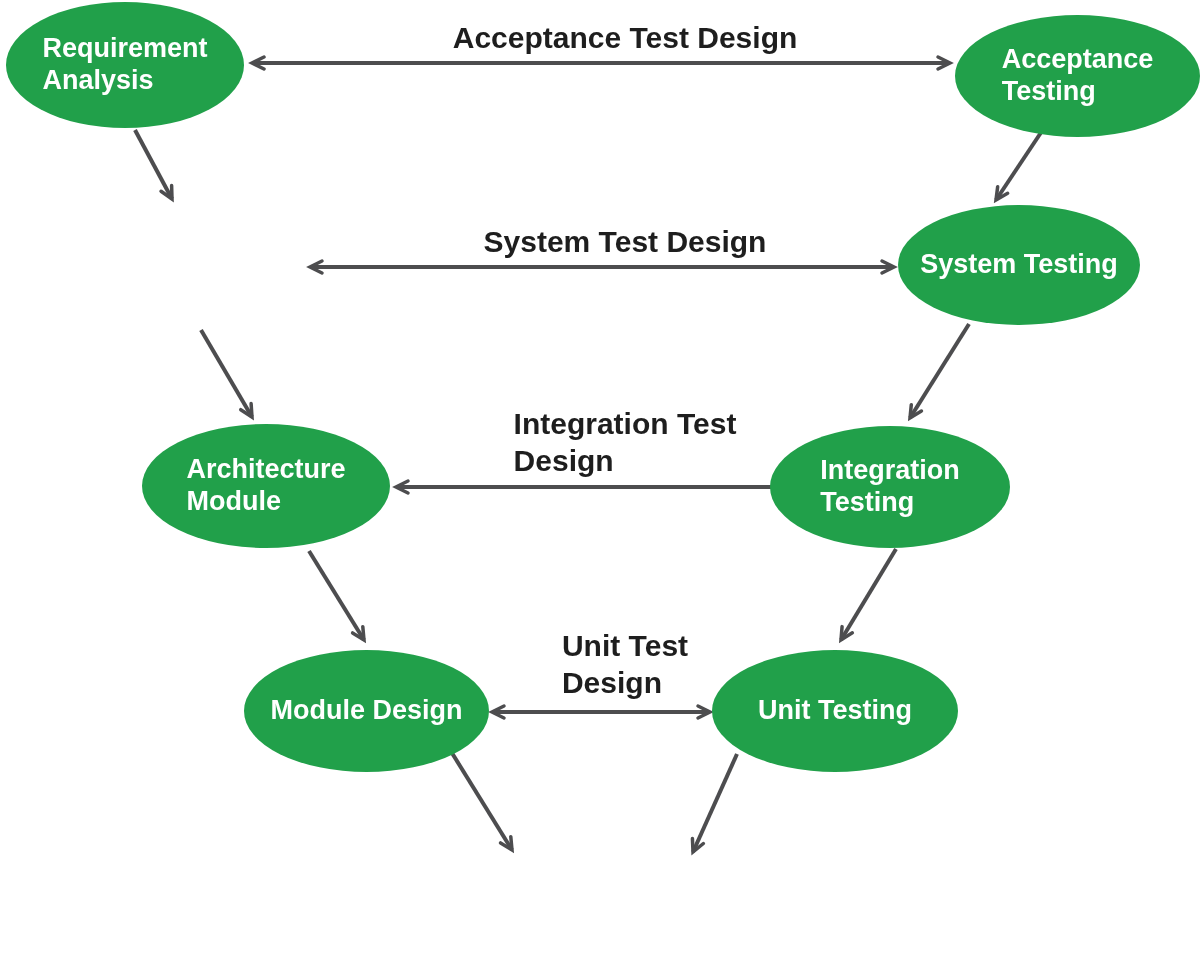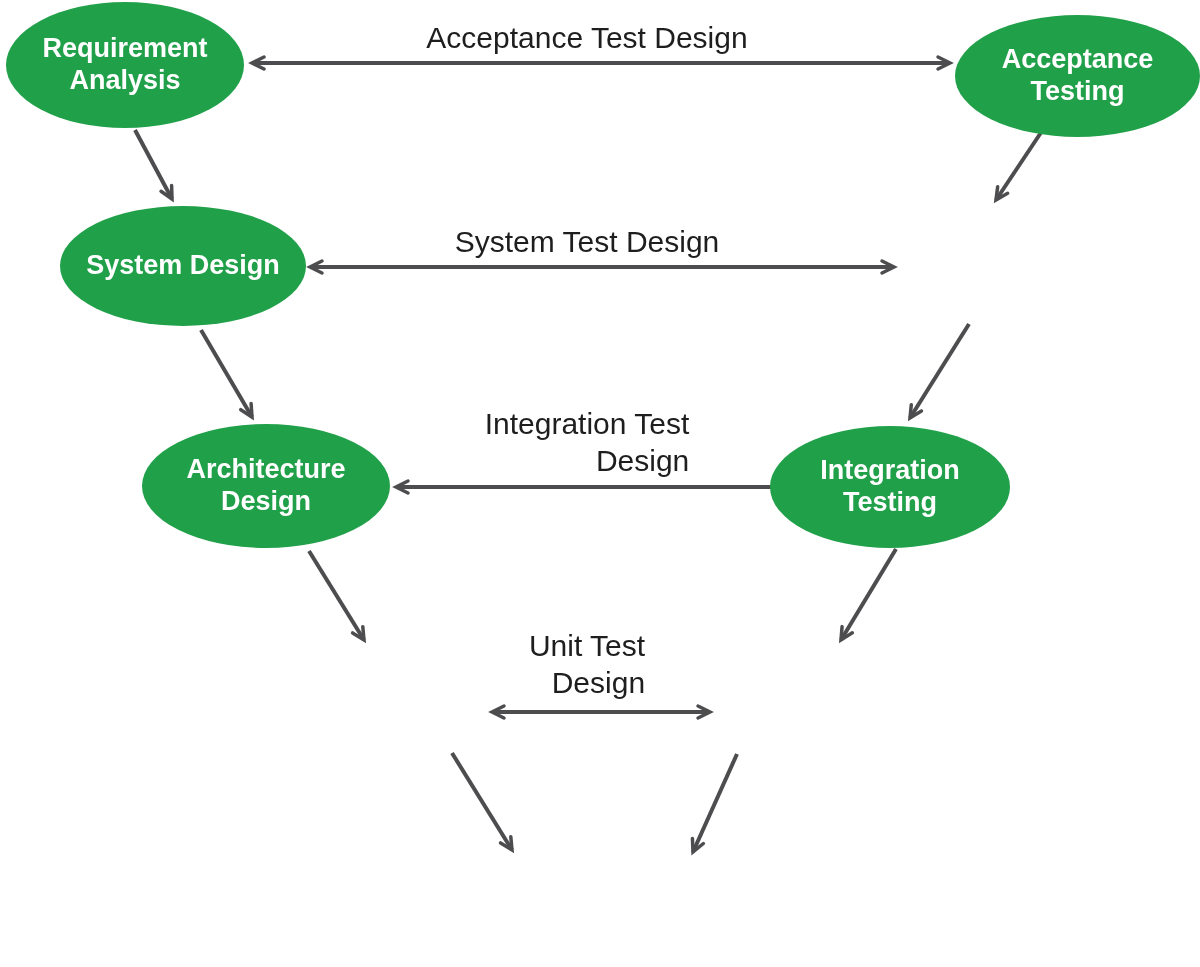--- a/index.html
+++ b/index.html
@@ -20,27 +20,27 @@
   .arrows{position:absolute;left:0;top:0;width:1200px;height:967px;}
   .arrows line{stroke:var(--arrow);stroke-width:4;}
   .arrows marker path{stroke:var(--arrow);fill:none;stroke-width:3.5;stroke-linecap:round;}
   .node{
     position:absolute;
     background:var(--node-fill);
     border-radius:50%;
     display:flex;align-items:center;justify-content:center;
     color:var(--node-text);
     font-weight:bold;font-size:27px;line-height:1.18;
-    text-align:center;white-space:pre-line;
+    white-space:pre-line;
   }
   .clabel{
-    position:absolute;left:587px;transform:translateX(-50%);
+    position:absolute;left:625px;transform:translateX(-50%);
     color:var(--label-text);
-    font-weight:normal;font-size:30px;line-height:1.22;
-    text-align:right;white-space:pre-line;
+    font-weight:bold;font-size:30px;line-height:1.22;
+    text-align:left;white-space:pre-line;
   }
   
   #n-ra{left:6px;  top:2px;  width:238px;height:126px}
   #n-at{left:955px;top:15px;  width:245px;height:122px}
   #n-sd{left:60px; top:206px;width:246px;height:120px}
   #n-st{left:898px;top:205px;width:242px;height:120px}
   #n-ad{left:142px;top:424px;width:248px;height:124px}
   #n-it{left:770px;top:426px;width:240px;height:122px}
   #n-md{left:244px;top:650px;width:245px;height:122px}
   #n-ut{left:712px;top:650px;width:246px;height:122px}
@@ -76,25 +76,27 @@
     <line x1="1044" y1="128" x2="996" y2="200" marker-end="url(#ah)"></line>
     <line x1="969" y1="324" x2="910" y2="418" marker-end="url(#ah)"></line>
     <line x1="896" y1="549" x2="841" y2="640" marker-end="url(#ah)"></line>
     <line x1="737" y1="754" x2="693" y2="852" marker-end="url(#ah)"></line>
   </svg>
 
   <div class="node" id="n-ra">Requirement
 Analysis</div>
   <div class="node" id="n-at">Acceptance
 Testing</div>
-  <div class="node" id="n-sd">System Design</div>
+  <div class="node" id="n-st">System Testing</div>
   <div class="node" id="n-ad">Architecture
-Design</div>
+Module</div>
   <div class="node" id="n-it">Integration
 Testing</div>
+  <div class="node" id="n-md">Module Design</div>
+  <div class="node" id="n-ut">Unit Testing</div>
 
   <div class="clabel" id="cl-acc">Acceptance Test Design</div>
   <div class="clabel" id="cl-sys">System Test Design</div>
   <div class="clabel" id="cl-int">Integration Test
 Design</div>
   <div class="clabel" id="cl-unit">Unit Test
 Design</div>
 
 </div>
 

